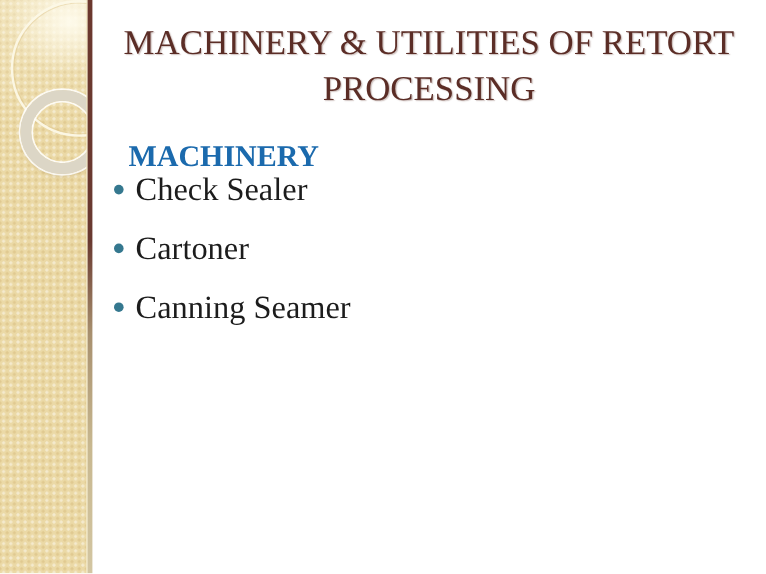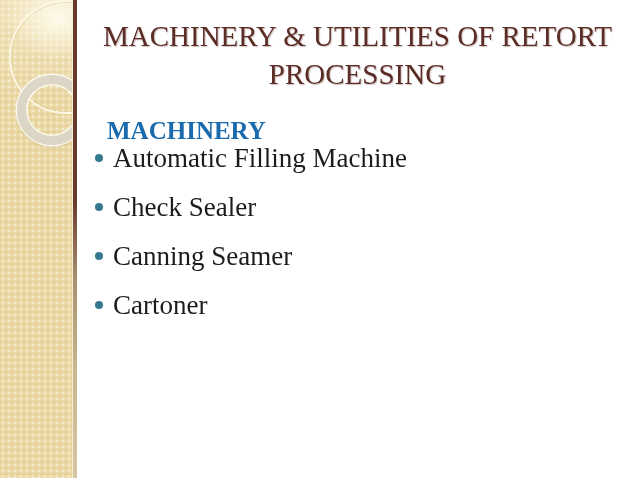--- a/index.html
+++ b/index.html
@@ -127,29 +127,25 @@
   </div>
   <div class="accent-line"></div>
 
   <h1 class="slide-title">MACHINERY &amp; UTILITIES OF RETORT PROCESSING</h1>
 
   <h2 class="section-heading">MACHINERY</h2>
 
   <ul class="bullet-list">
     <li class="bullet-item">
       <span class="bullet-dot"></span>
-      <span>Automatic Filling Machine</span>
-    </li>
-    <li class="bullet-item">
-      <span class="bullet-dot"></span>
       <span>Check Sealer</span>
     </li>
     <li class="bullet-item">
       <span class="bullet-dot"></span>
-      <span>Canning Seamer</span>
+      <span>Cartoner</span>
     </li>
     <li class="bullet-item">
       <span class="bullet-dot"></span>
-      <span>Cartoner</span>
+      <span>Canning Seamer</span>
     </li>
   </ul>
 
 </div>
 
 </body></html>

